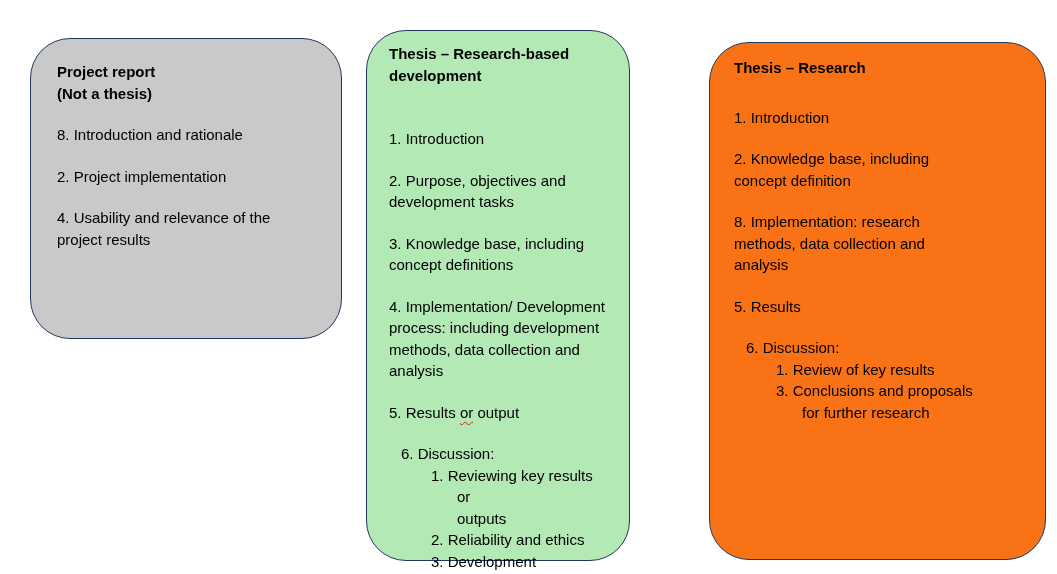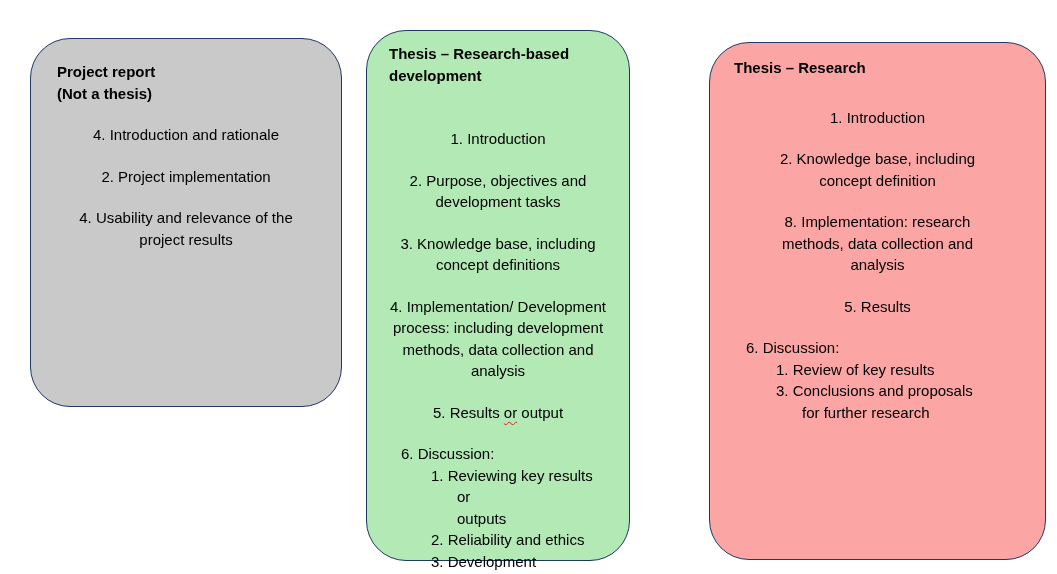--- a/index.html
+++ b/index.html
@@ -18,49 +18,48 @@
   .card {
     position: absolute;
     border: 1.6px solid #1f3864;
     border-radius: 40px;
     font-size: 15px;
     line-height: 21.5px;
     color: #000000;
   }
   .card.gray {
     left: 30px; top: 38px;
-    width: 312px; height: 369px;
+    width: 312px; height: 301px;
     background: #c9c9c9;
     padding: 22px 26px 18px 26px;
   }
   .card.green {
     left: 366px; top: 30px;
     width: 264px; height: 531px;
     background: #b3e9b5;
     padding: 12px 22px 10px 22px;
   }
   .card.pink {
     left: 709px; top: 42px;
     width: 337px; height: 518px;
-    background: #fca5a5;
+    background: #f97316;
     padding: 14px 24px 12px 24px;
   }
   .card-title {
     font-size: 15px;
     font-weight: 700;
     line-height: 21.5px;
     white-space: pre-line;
     margin: 0 0 20px 0;
   }
   .green .card-title { margin-bottom: 42px; }
   .pink  .card-title { margin-bottom: 28px; }
   .item {
     margin: 0 0 20px 0;
     white-space: pre-line;
-    text-align: center;
   }
   .item-group { margin: 12px; }
   .item-head { margin: 0; white-space: pre-line; }
   .subitem {
     margin-left: 30px;
     padding-left: 26px;
     text-indent: -26px;
     white-space: pre-line;
   }
   .misspell {
@@ -70,21 +69,21 @@
   }
 </style>
 </head>
 <body>
 
 <div class="canvas">
 
   <section class="card gray">
     <h2 class="card-title">Project report
 (Not a thesis)</h2>
-    <p class="item">4. Introduction and rationale</p>
+    <p class="item">8. Introduction and rationale</p>
     <p class="item">2. Project implementation</p>
     <p class="item">4. Usability and relevance of the
 project results</p>
   </section>
 
   <section class="card green">
     <h2 class="card-title">Thesis  – Research-based
 development</h2>
     <p class="item">1. Introduction</p>
     <p class="item">2. Purpose, objectives and

